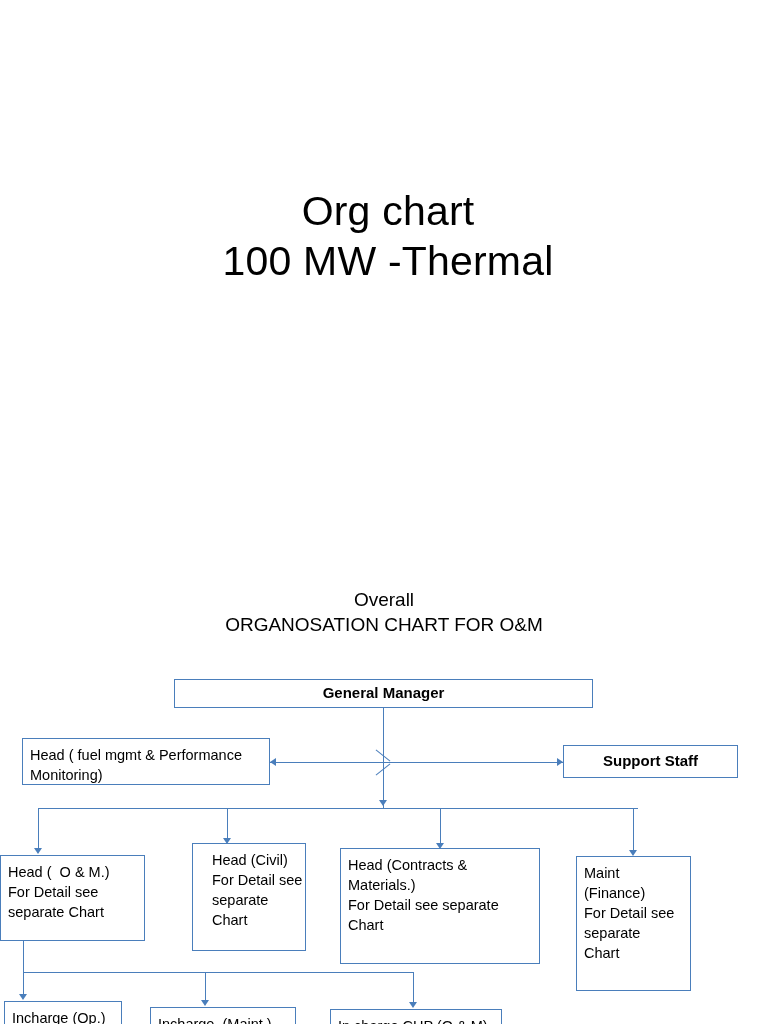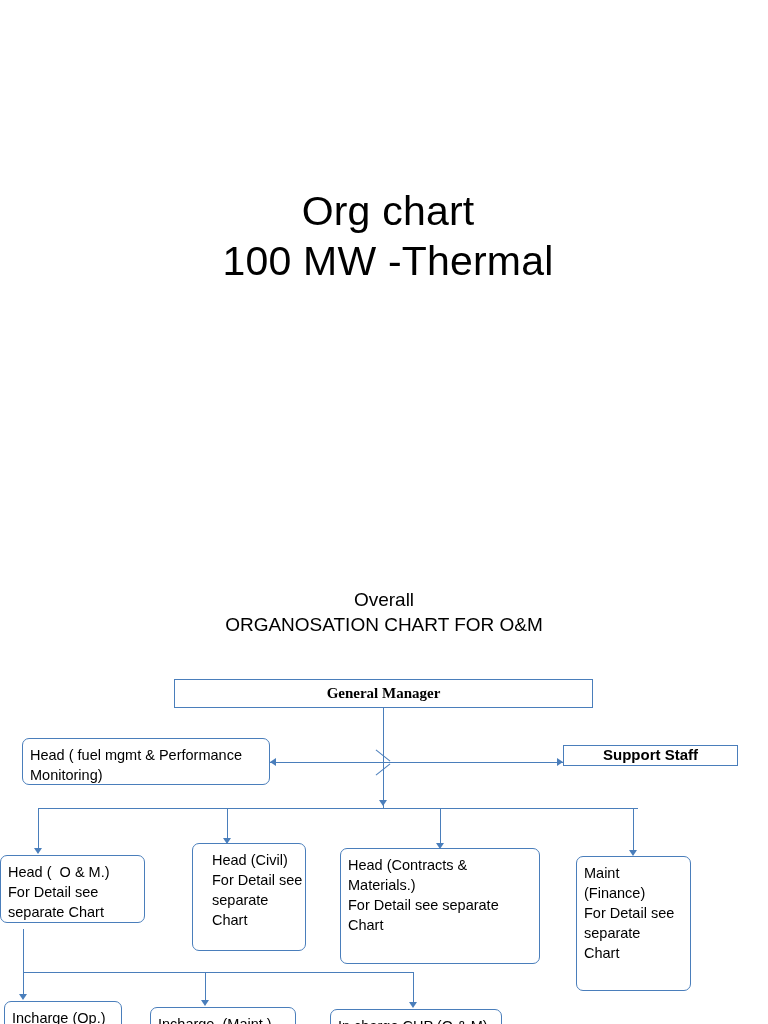--- a/index.html
+++ b/index.html
@@ -62,21 +62,20 @@
   }
   .node.centered {
     display: flex;
     align-items: center;
     justify-content: center;
     font-weight: bold;
     font-size: 15px;
   }
   .node.padded {
     padding: 6px 7px 4px 7px;
-    border-radius: 7px;
   }
   .node .nline {
     display: block;
     white-space: pre;
   }
 
   
   .conn {
     position: absolute;
     background: #4a7ebb;
@@ -149,34 +148,34 @@
 
 <div class="conn v" style="left:23px; top:929px; height:43px;"></div>
 <div class="conn h" style="left:23px; top:972px; width:390px;"></div>
 <div class="conn v" style="left:23px; top:972px; height:24px;"></div>
 <div class="arrow-down" style="left:19px; top:994px;"></div>
 <div class="conn v" style="left:205px; top:972px; height:30px;"></div>
 <div class="arrow-down" style="left:201px; top:1000px;"></div>
 <div class="conn v" style="left:413px; top:972px; height:32px;"></div>
 <div class="arrow-down" style="left:409px; top:1002px;"></div>
 
-<div class="node centered" style="left:174px; top:679px; width:419px; height:29px;font-family:Liberation Serif, serif;">
+<div class="node centered" style="left:174px; top:679px; width:419px; height:29px;">
   <span>General Manager</span>
 </div>
 
 <div class="node padded" style="left:22px; top:738px; width:248px; height:47px;">
   <span class="nline">Head ( fuel mgmt &amp; Performance</span>
   <span class="nline">Monitoring)</span>
 </div>
 
-<div class="node centered" style="left:563px; top:745px; width:175px; height:21px;">
+<div class="node centered" style="left:563px; top:745px; width:175px; height:33px;">
   <span>Support Staff</span>
 </div>
 
-<div class="node padded" style="left:0px; top:855px; width:145px; height:68px;">
+<div class="node padded" style="left:0px; top:855px; width:145px; height:86px;">
   <span class="nline">Head (  O &amp; M.)</span>
   <span class="nline">For Detail see</span>
   <span class="nline">separate Chart</span>
 </div>
 
 <div class="node padded" style="left:192px; top:843px; width:114px; height:108px;padding-left:19px;">
   <span class="nline">Head (Civil)</span>
   <span class="nline">For Detail see</span>
   <span class="nline">separate</span>
   <span class="nline">Chart</span>

